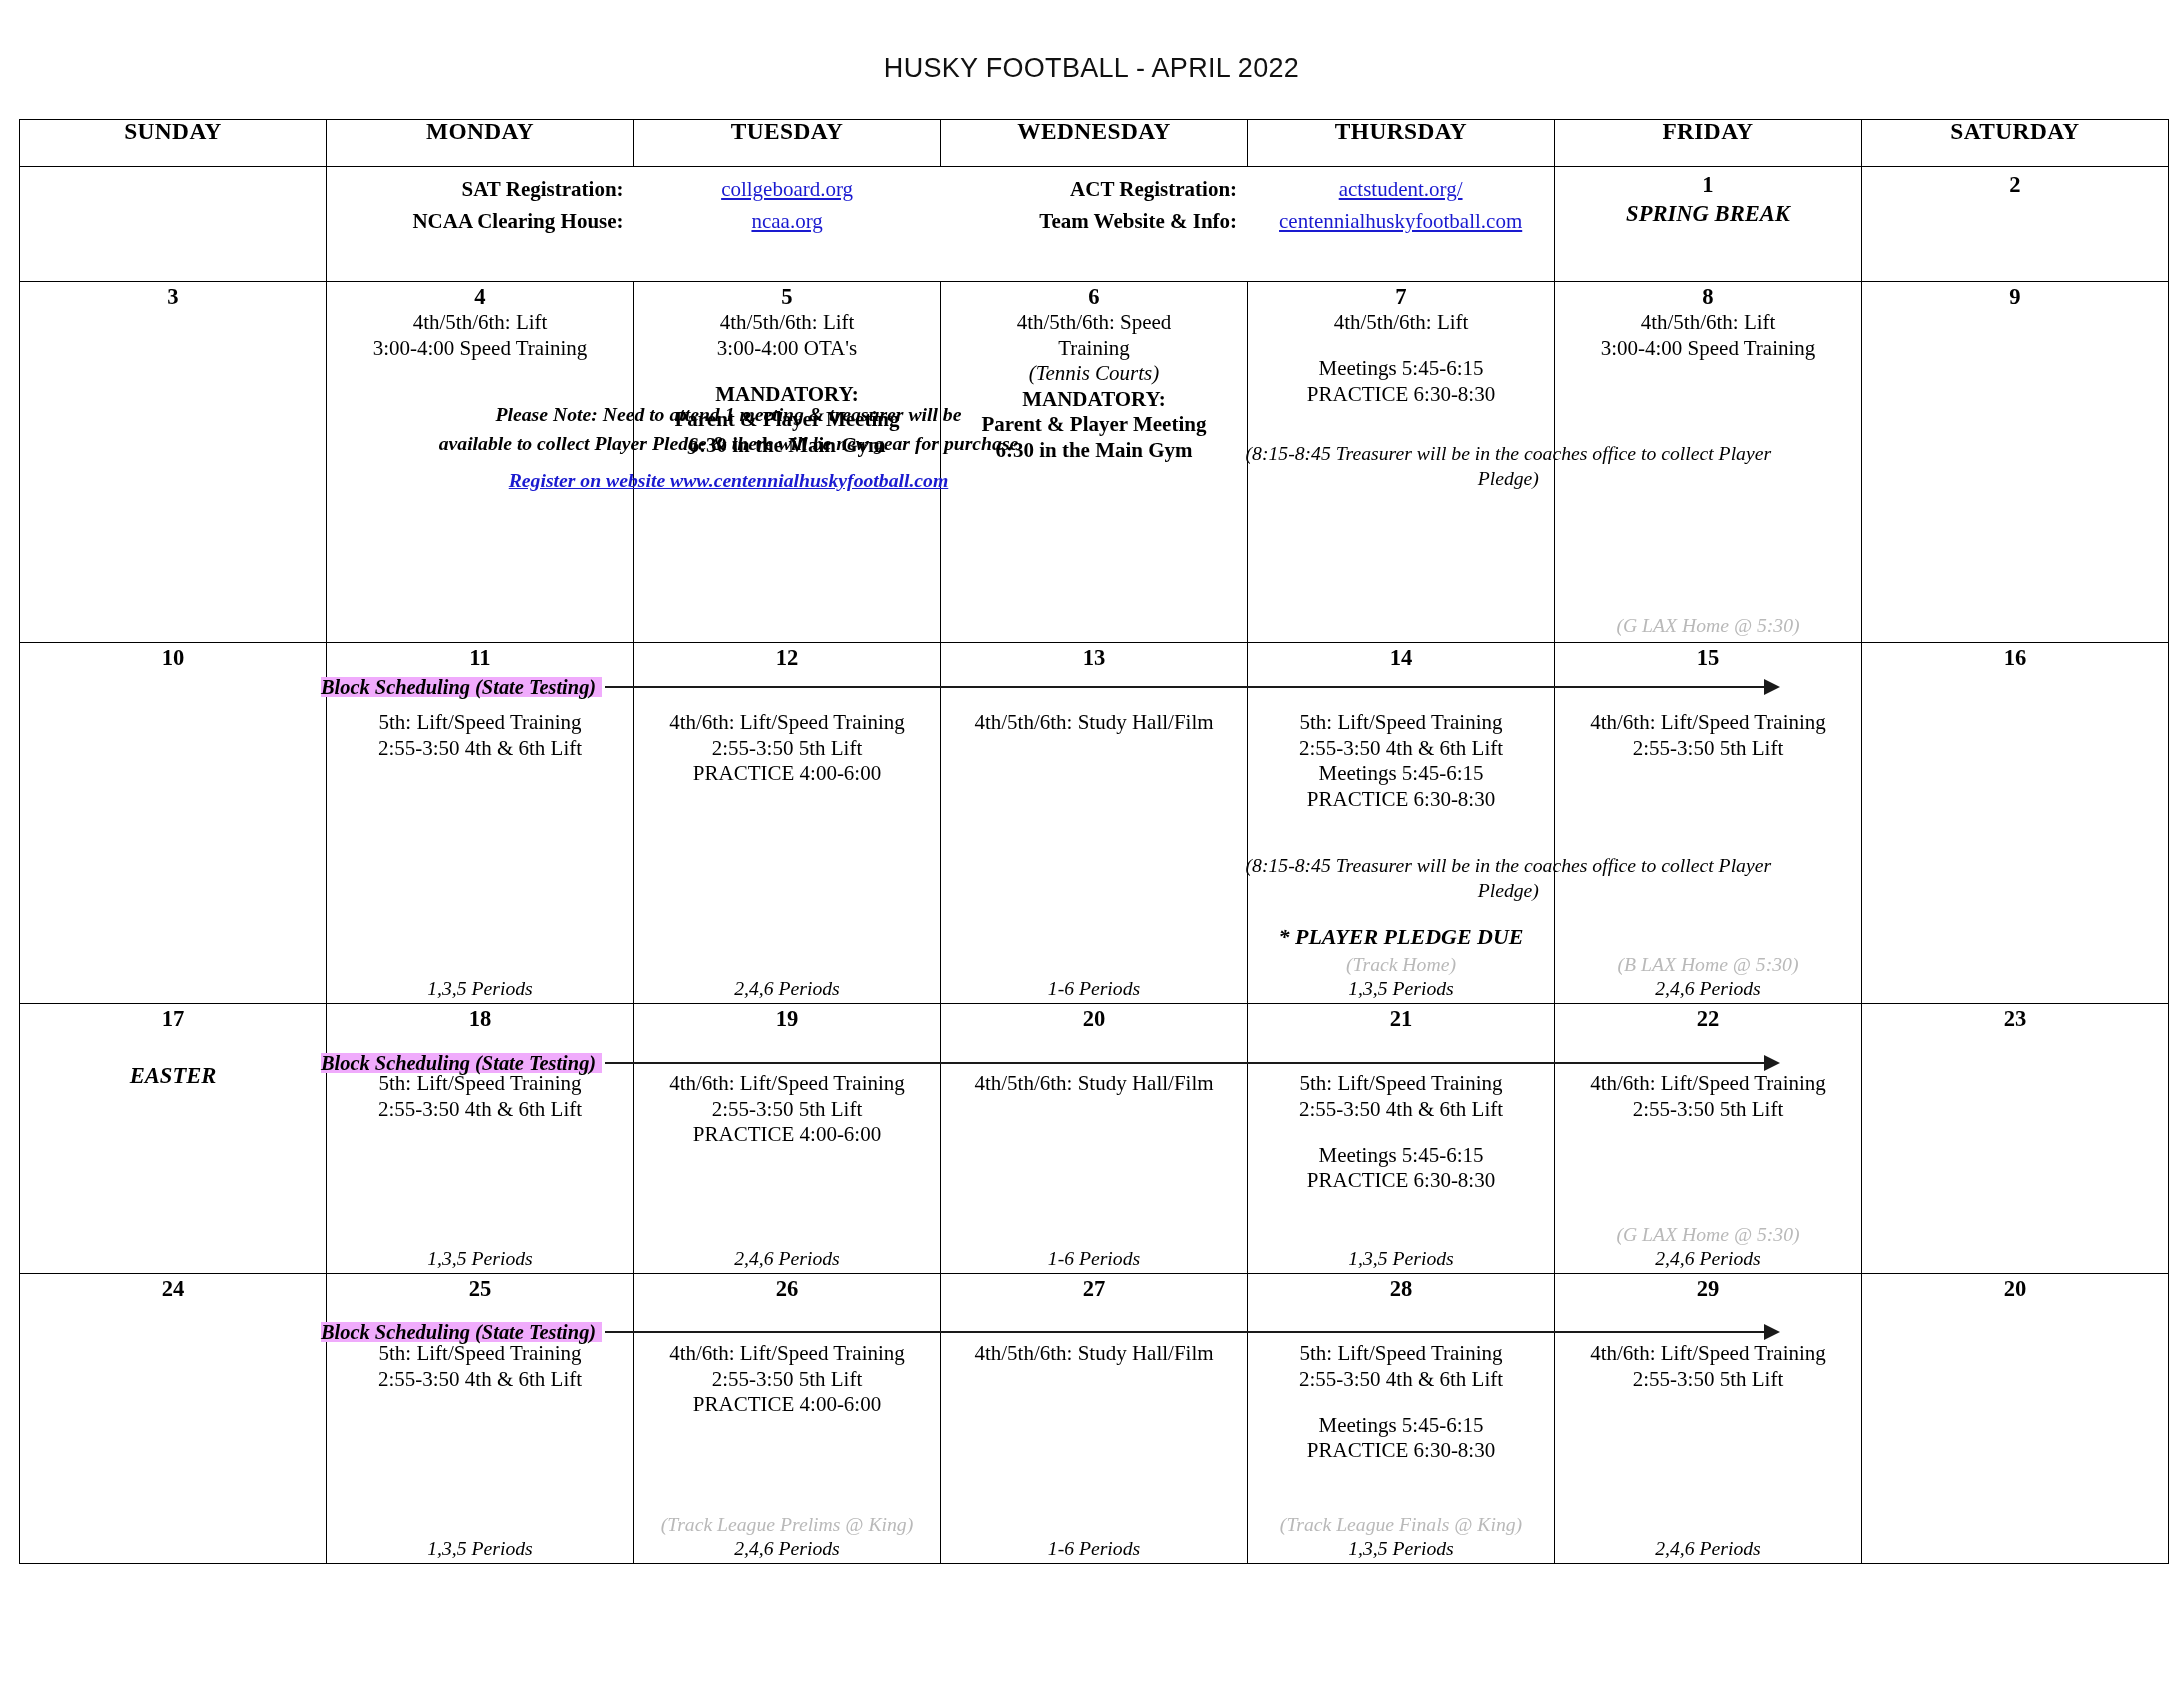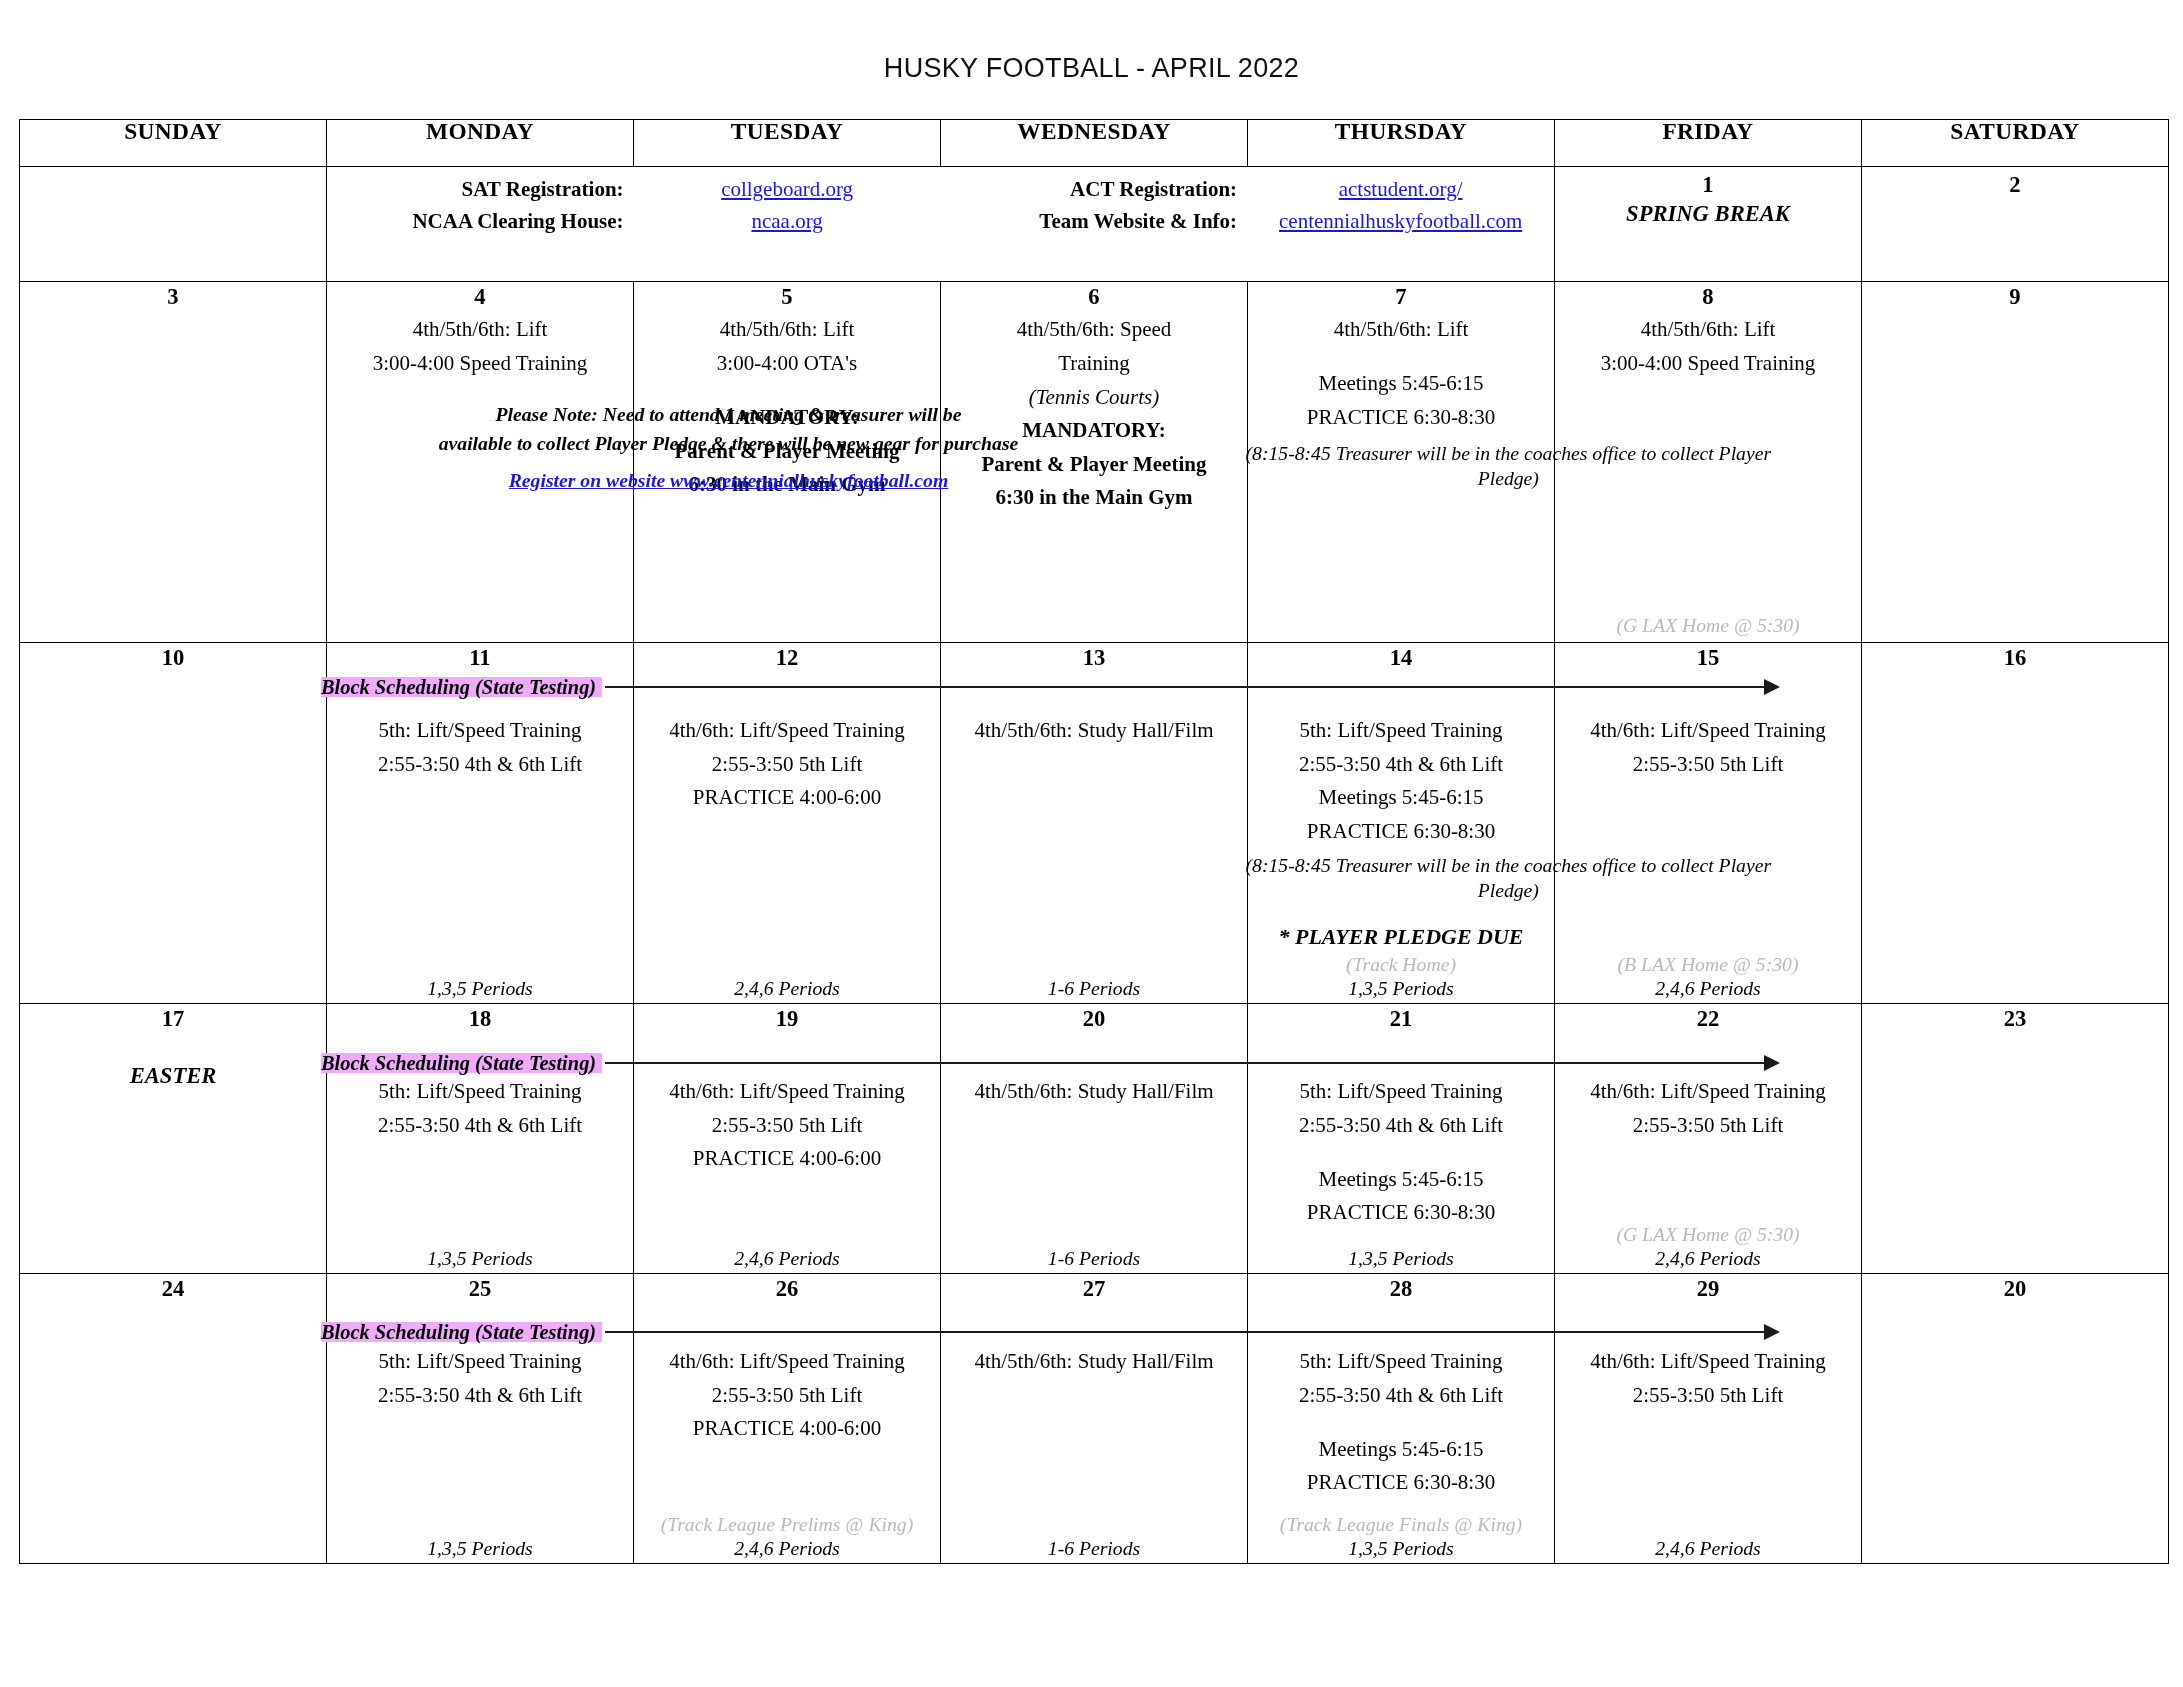--- a/index.html
+++ b/index.html
@@ -85,21 +85,21 @@
     font-weight: bold;
     font-size: 22.6px;
     line-height: 1.08;
     margin: 0 0 0.7px 0;
   }
   .lines {
     text-align: center;
     font-size: 21px;
     line-height: 1.22;
   }
-  .lines .ln { display: block; white-space: nowrap; margin-top: 8px; }
+  .lines .ln { display: block; white-space: nowrap; }
   .b    { font-weight: bold; }
   .i    { font-style: italic; }
   .bi   { font-weight: bold; font-style: italic; }
   .spacer { display: block; height: 20.4px; }
   .grey {
     color: #b9b9b9;
     font-style: italic;
     font-size: 19.7px;
     line-height: 1.2;
   }

